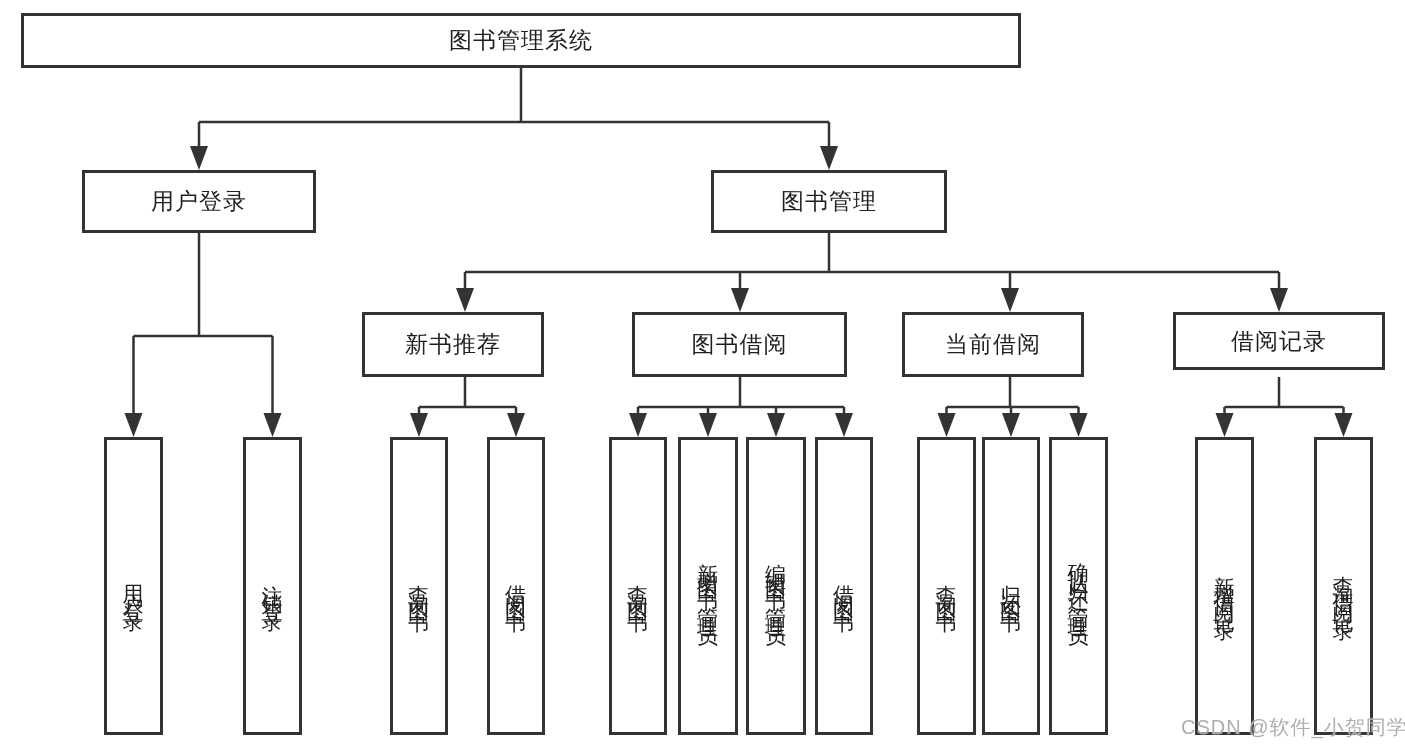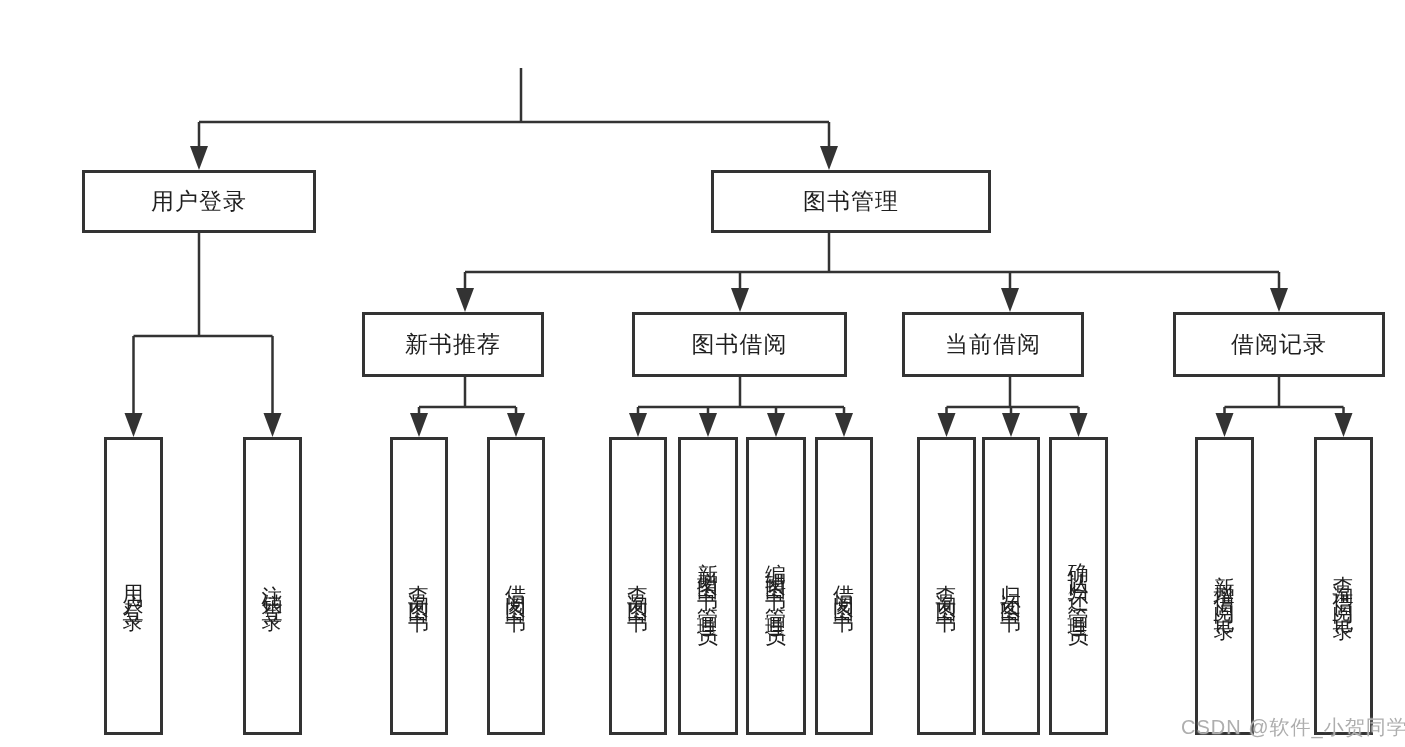--- a/index.html
+++ b/index.html
@@ -103,38 +103,41 @@
       <polygon points="1069.5,413 1087.5,413 1078.5,437" fill="#333333" stroke="none"></polygon>
     </g>
 
     <g>
       <path d="M1279 377 V407 M1224.5 407 H1343.5 M1224.5 407 V420 M1343.5 407 V420"></path>
       <polygon points="1215.5,413 1233.5,413 1224.5,437" fill="#333333" stroke="none"></polygon>
       <polygon points="1334.5,413 1352.5,413 1343.5,437" fill="#333333" stroke="none"></polygon>
     </g>
   </svg>
 
+  <div class="node h" style="left:21px; top:13px; width:1000px; height:55px;">
+    <span>图书管理系统</span>
+  </div>
 
   <div class="node h" style="left:82px; top:170px; width:234px; height:63px;">
     <span>用户登录</span>
   </div>
-  <div class="node h" style="left:711px; top:170px; width:280px; height:63px;">
+  <div class="node h" style="left:711px; top:170px; width:236px; height:63px;">
     <span>图书管理</span>
   </div>
 
   <div class="node h" style="left:362px; top:312px; width:182px; height:65px;">
     <span>新书推荐</span>
   </div>
   <div class="node h" style="left:632px; top:312px; width:215px; height:65px;align-items:center;">
     <span>图书借阅</span>
   </div>
   <div class="node h" style="left:902px; top:312px; width:182px; height:65px;">
     <span>当前借阅</span>
   </div>
-  <div class="node h" style="left:1173px; top:312px; width:212px; height:65px;">
+  <div class="node h" style="left:1173px; top:312px; width:212px; height:58px;">
     <span>借阅记录</span>
   </div>
 
   <div class="node v" style="left:104px; top:437px; width:59px; height:298px;">
     <span>用户登录</span>
   </div>
   <div class="node v" style="left:243px; top:437px; width:59px; height:298px;">
     <span>注销登录</span>
   </div>
 

